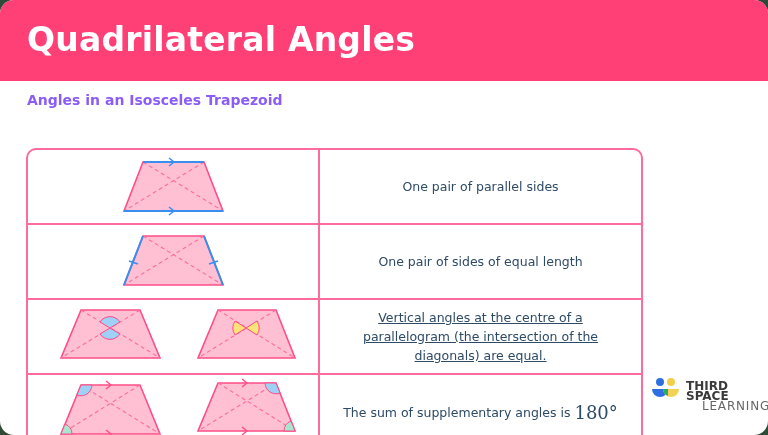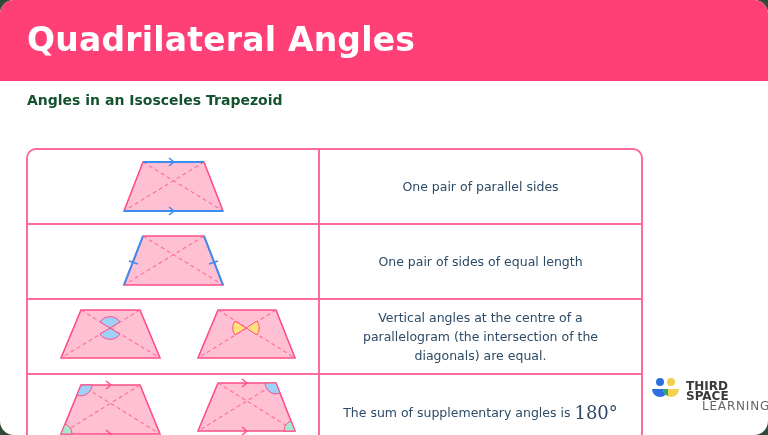--- a/index.html
+++ b/index.html
@@ -16,21 +16,21 @@
     position: absolute; left: 0; top: 0; width: 768px; height: 81px;
     background: #ff4077;
   }
   .header-title {
     position: absolute; left: 27px; top: 20px;
     color: #ffffff; font-size: 33px; font-weight: 700; letter-spacing: 0.2px;
     font-family: "DejaVu Sans", sans-serif;
   }
   .subtitle {
     position: absolute; left: 27px; top: 92px;
-    color: #14532d; font-size: 14px; font-weight: 700;
+    color: #8b5cf6; font-size: 14px; font-weight: 700;
     font-family: "DejaVu Sans", sans-serif;
   }
   .table {
     position: absolute; left: 26px; top: 120px; width: 613px; height: 298px;
     border: 2px solid #ff6b9b; border-radius: 10px; box-sizing: content-box; margin-top: 28px;
   }
   .row {
     position: absolute; left: 0; width: 613px; height: 75px;
     border-bottom: 2px solid #ff6b9b; box-sizing: border-box;
   }
@@ -114,21 +114,21 @@
         </svg>
         <svg width="292" height="75">
           <polygon points="190,10 248,10 267,58 170,58" fill="#ffc0d3" stroke="#ff4d88" stroke-width="1.6"></polygon>
           <line x1="190" y1="10" x2="267" y2="58" stroke="#ff6b9b" stroke-width="1.1" stroke-dasharray="4,3"></line>
           <line x1="248" y1="10" x2="170" y2="58" stroke="#ff6b9b" stroke-width="1.1" stroke-dasharray="4,3"></line>
           <path d="M218,28 L207,21 A13,13 0 0 0 207,35 Z" fill="#ffe27a" stroke="#ff4d88" stroke-width="1"></path>
           <path d="M218,28 L229,21 A13,13 0 0 1 229,35 Z" fill="#ffe27a" stroke="#ff4d88" stroke-width="1"></path>
         </svg>
       </div>
       <div class="cell-right">
-        <span style="display:block;width:290px;">Vertical angles at the centre of a parallelogram (the intersection of the diagonals) are equal.</span>
+        <span style="display:block;width:290px;text-decoration:underline;">Vertical angles at the centre of a parallelogram (the intersection of the diagonals) are equal.</span>
       </div>
     </div>
 
     <div class="row last" style="top:225px;">
       <div class="cell-left">
         <svg width="292" height="75">
           <polygon points="53,10 112,10 132,59 33,59" fill="#ffc0d3" stroke="#ff4d88" stroke-width="1.6"></polygon>
           <line x1="53" y1="10" x2="132" y2="59" stroke="#ff6b9b" stroke-width="1.1" stroke-dasharray="4,3"></line>
           <line x1="112" y1="10" x2="33" y2="59" stroke="#ff6b9b" stroke-width="1.1" stroke-dasharray="4,3"></line>
           <path d="M53,10 L64,10 A11,11 0 0 1 49,20 Z" fill="#9fd0f5" stroke="#ff4d88" stroke-width="1"></path>

